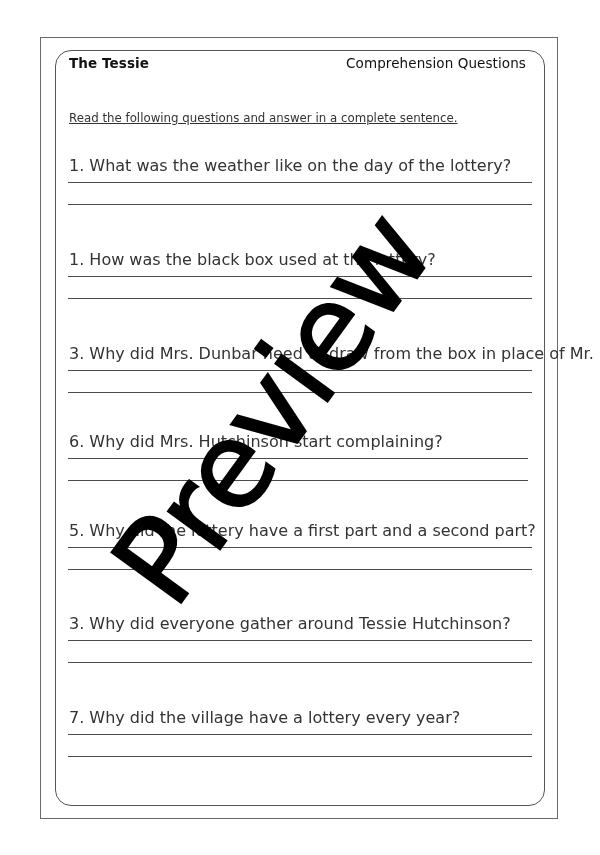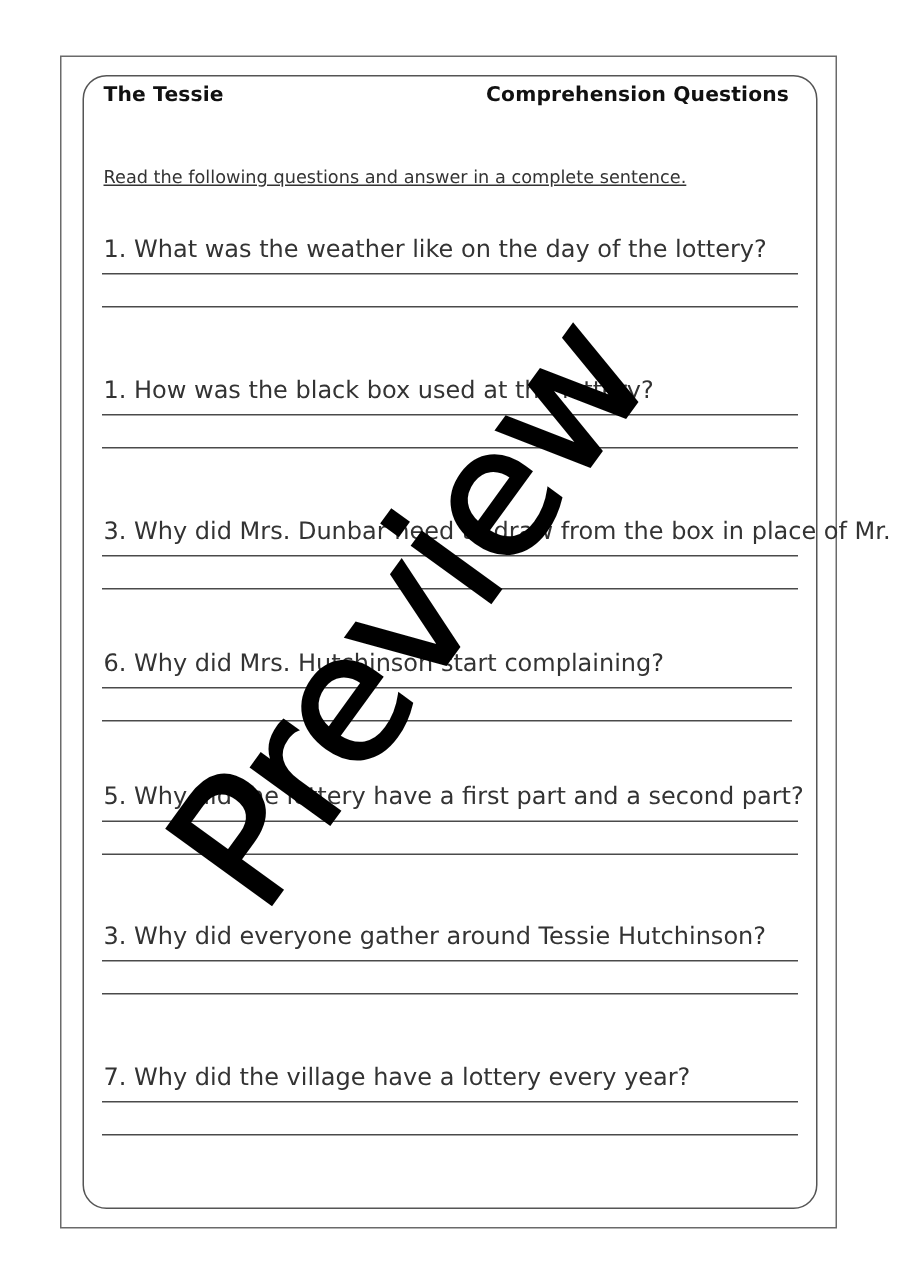--- a/index.html
+++ b/index.html
@@ -41,21 +41,21 @@
       font-size: 13.5px;
       font-weight: bold;
       color: #111111;
       letter-spacing: 0.1px;
     }
     .header-subtitle {
       position: absolute;
       right: 74px;
       top: 55px;
       font-size: 13.5px;
-      font-weight: bold;
+      font-weight: normal;
       color: #111111;
       letter-spacing: 0.1px;
       text-align: center;
     }
     .instructions {
       position: absolute;
       left: 69px;
       top: 111px;
       font-size: 11.8px;
       color: #333333;

